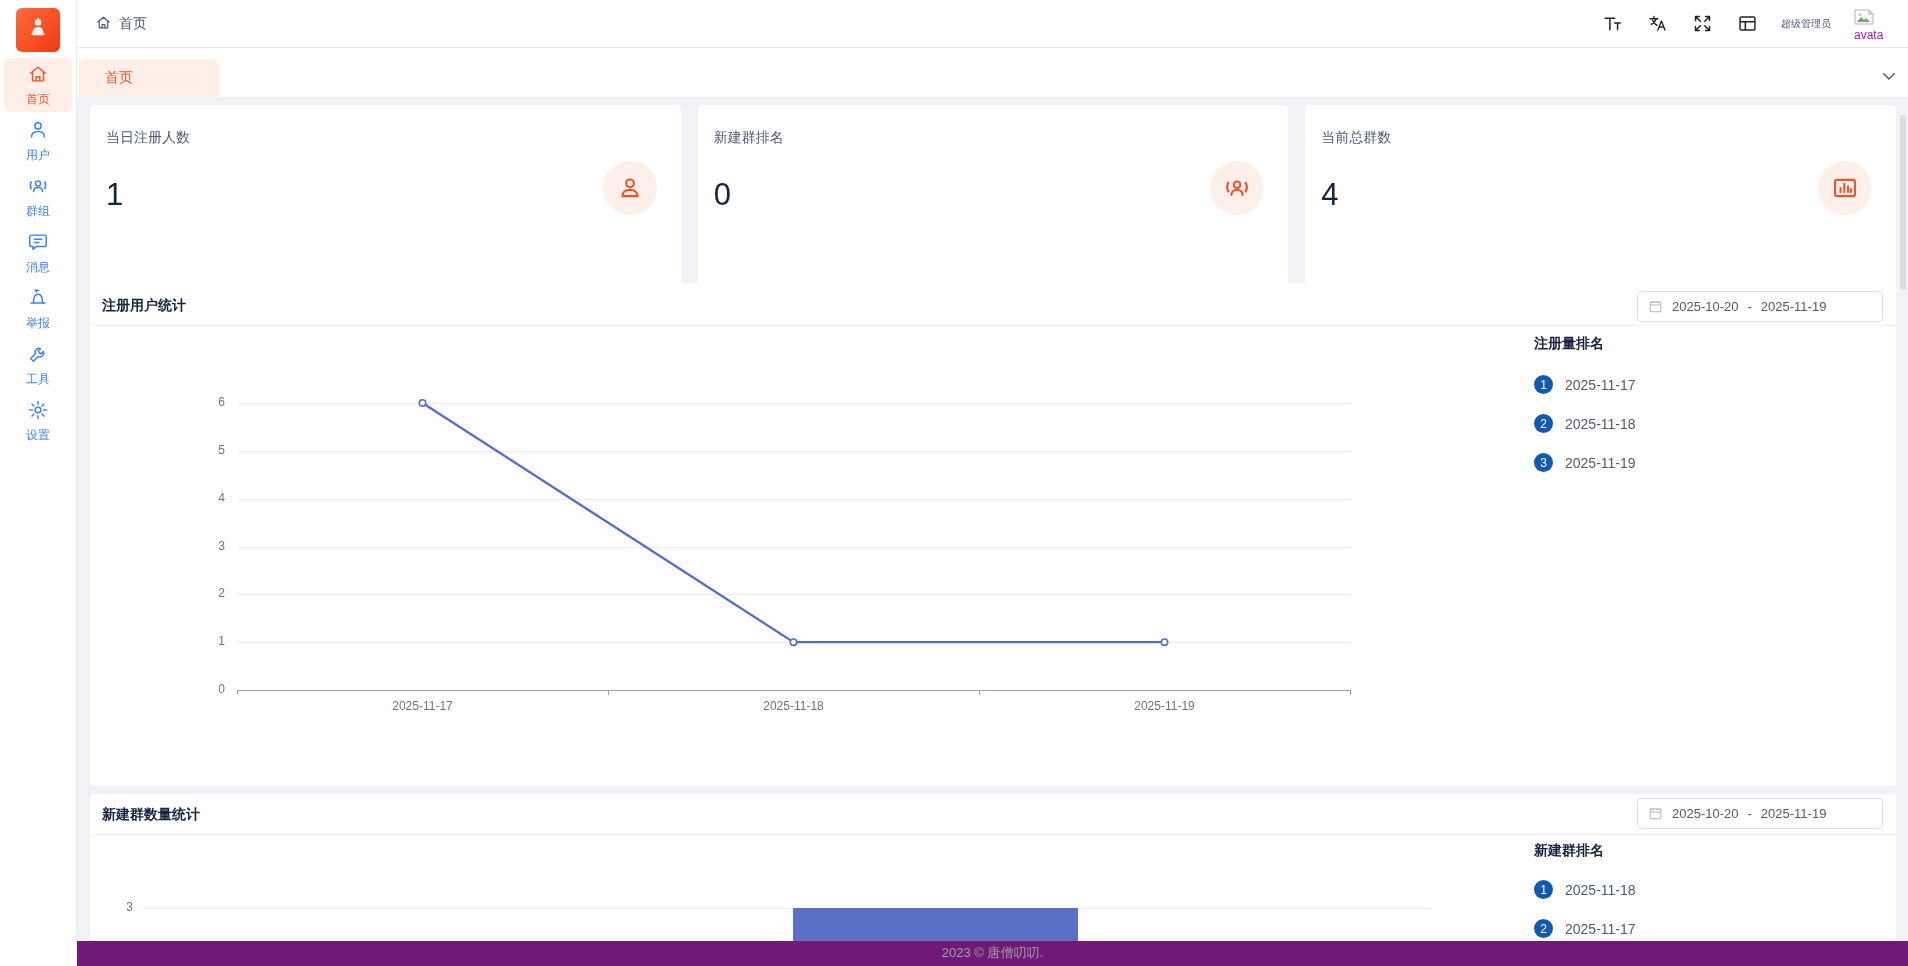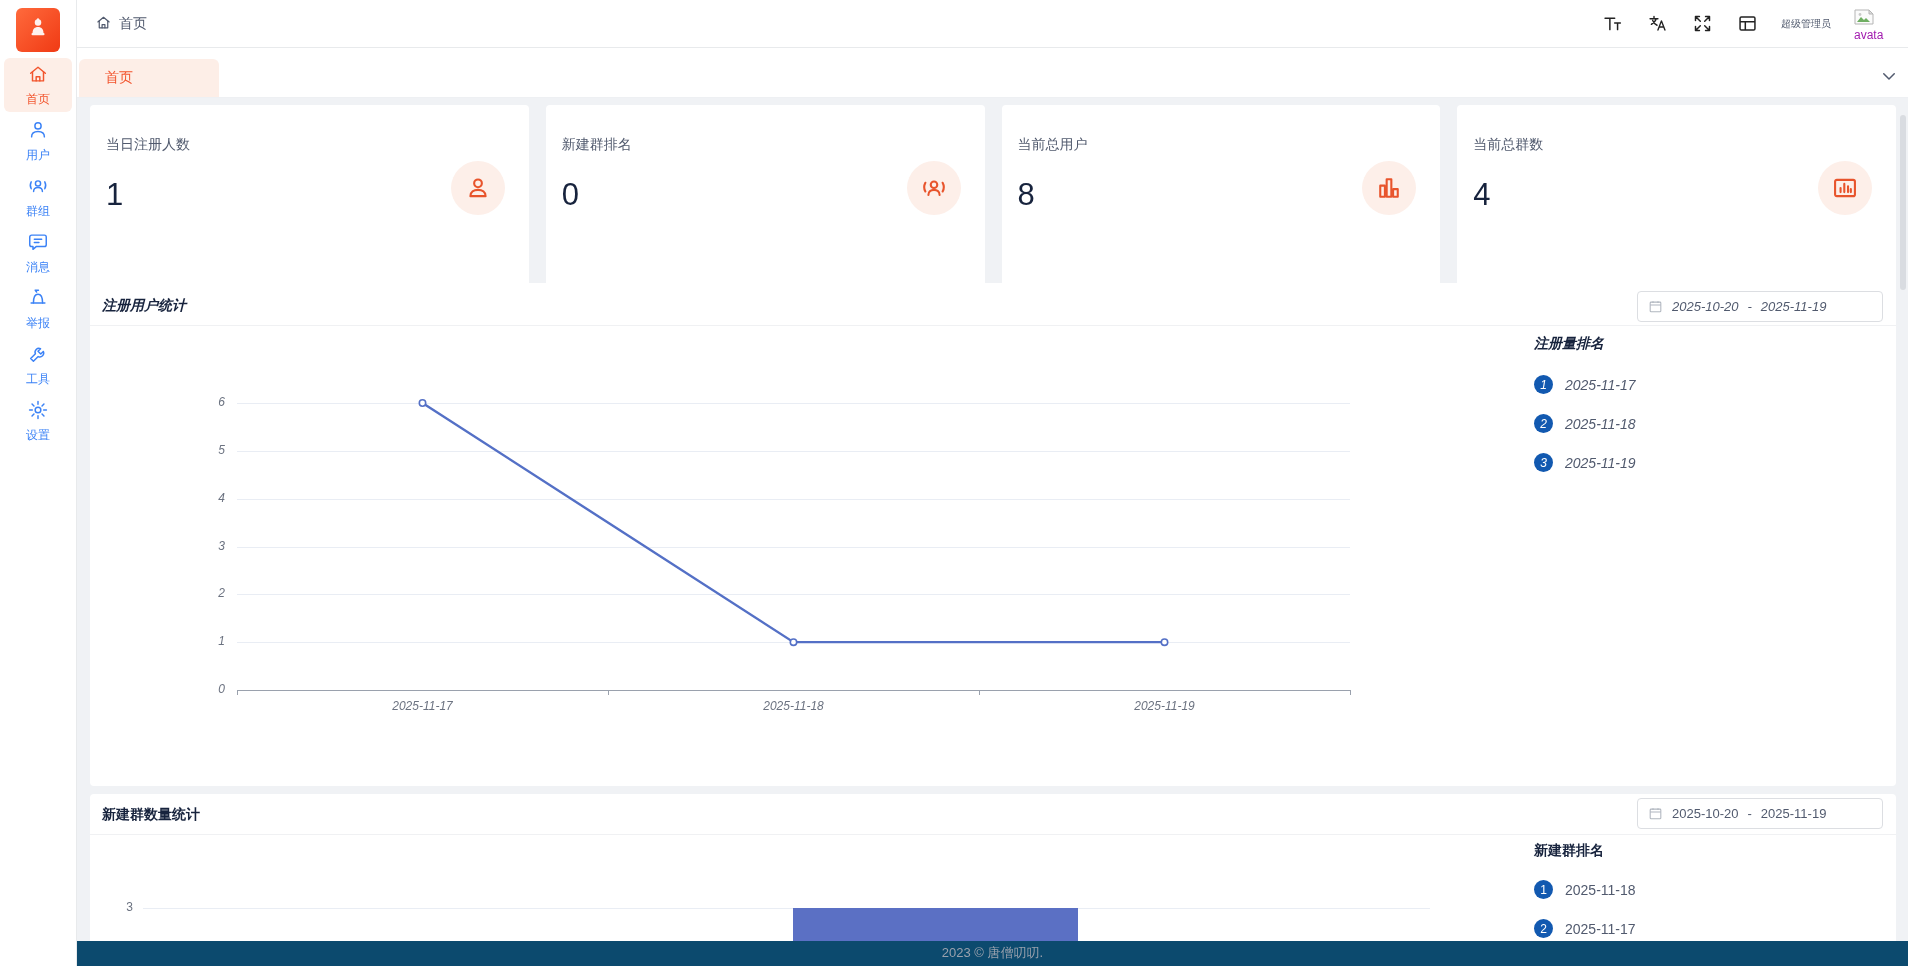--- a/index.html
+++ b/index.html
@@ -32,21 +32,21 @@
   
   .tabbar{ position:absolute; left:77px; top:48px; width:1831px; height:50px; background:#fff;
     border-bottom:1px solid #eef0f3; z-index:9; }
   .tab{ position:absolute; left:2px; bottom:0; width:140px; height:38px; background:var(--accent-light);
     color:var(--accent); font-size:14px; display:flex; align-items:center; padding-left:26px;
     border-radius:6px 6px 0 0; cursor:pointer; }
   .tab-chevron{ position:absolute; right:10px; top:19px; width:18px; height:18px; color:#515a6e; cursor:pointer;}
   
   .content{ position:absolute; left:77px; top:98px; width:1831px; height:868px; overflow:hidden; }
   .cards-row{ position:absolute; left:13px; top:7px; width:1806px; display:flex; gap:17px; }
-  .stat-card{ flex:1; height:200px; background:#fff; border-radius:4px; position:relative; padding:31px 16px; }
+  .stat-card{ flex:1; height:200px; background:#fff; border-radius:4px; position:relative; padding:24px 16px; }
   .stat-title{ font-size:14px; color:#515a6e; }
   .stat-value{ position:absolute; left:16px; top:72px; font-size:31px; color:#17233d; }
   .stat-icon{ position:absolute; right:24px; top:56px; width:54px; height:54px; border-radius:50%;
     background:var(--icon-circle); display:flex; align-items:center; justify-content:center; color:#e8542c;}
   .stat-icon svg{ width:28px; height:28px; }
   .panel{ position:absolute; left:13px; width:1806px; background:#fff; border-radius:4px; }
   .panel-header{ position:relative; height:43px; border-bottom:1px solid #f0f1f3; }
   .panel-title{ position:absolute; left:12px; top:14px; font-size:14px; font-weight:bold; color:#17233d; }
   .datepicker{ position:absolute; right:13px; top:8px; width:246px; height:31px; background:#fff;
     border:1px solid #dcdee2; border-radius:4px; display:flex; align-items:center; gap:9px;
@@ -61,21 +61,21 @@
   .chart-svg{ position:absolute; left:0; top:0; pointer-events:none; }
   .bar{ position:absolute; background:var(--bar); }
   .ranking{ position:absolute; width:400px;margin-left:47px; }
   .ranking-title{ font-size:14px; font-weight:bold; color:#17233d; }
   .rank-row{ height:39px; display:flex; align-items:center; font-size:14px; color:#515a6e; }
   .rank-badge{ width:19px; height:19px; border-radius:50%; background:var(--badge); color:#fff;
     font-size:12px; display:flex; align-items:center; justify-content:center; margin-right:12px; flex:none;}
   .rank-value{ margin-left:auto; padding-right:2px; }
   .rank-rows{ margin-top:12px; }
   
-  .footer{ position:absolute; left:77px; top:941px; width:1831px; height:25px; background:#0c4a6e;
+  .footer{ position:absolute; left:77px; top:941px; width:1831px; height:25px; background:#701a75;
     display:flex; align-items:flex-start; justify-content:center; z-index:30; }
   .footer span{ font-size:13px; color:#9aa1ad; margin-top:3px; }
   .scrollbar-thumb{ position:absolute; right:2px; top:115px; width:6px; height:175px; border-radius:3px;
     background:#d9dce1; z-index:40; cursor:pointer; }
 </style>
 </head>
 <body>
 
 <div class="sidebar">
   <div class="logo">
@@ -220,43 +220,32 @@
       <div class="stat-icon">
         <svg viewBox="0 0 24 24" fill="none" stroke="currentColor" stroke-width="1.8" stroke-linecap="round">
             <circle cx="12" cy="9.2" r="2.8"></circle>
             <path d="M7.2 18c0-2.9 2.2-4.4 4.8-4.4s4.8 1.5 4.8 4.4"></path>
             <path d="M4.6 7.5c-1.2 2.2-1.2 5.3 0 7.5"></path>
             <path d="M19.4 7.5c1.2 2.2 1.2 5.3 0 7.5"></path>
           </svg>
       </div>
     </div>
     <div class="stat-card">
-      <div class="stat-title">当前总用户</div>
-      <div class="stat-value">8</div>
-      <div class="stat-icon">
-        <svg viewBox="0 0 24 24" fill="none" stroke="currentColor" stroke-width="1.8" stroke-linejoin="round">
-            <rect x="4.5" y="10" width="4" height="9.5"></rect>
-            <rect x="10" y="4.5" width="4" height="15"></rect>
-            <rect x="15.5" y="13" width="4" height="6.5"></rect>
-          </svg>
-      </div>
-    </div>
-    <div class="stat-card">
       <div class="stat-title">当前总群数</div>
       <div class="stat-value">4</div>
       <div class="stat-icon">
         <svg viewBox="0 0 24 24" fill="none" stroke="currentColor" stroke-width="1.8" stroke-linejoin="round">
             <rect x="3.5" y="5" width="17" height="14" rx="1.5"></rect>
             <path d="M8.2 15.5v-3.5M11.4 15.5V8.5M14.6 15.5v-5M17 15.5v-2.5" stroke-linecap="round"></path>
           </svg>
       </div>
     </div>
   </div>
 
-  <div class="panel" id="panel1" style="top:185px; height:503px;font-style:italic;">
+  <div class="panel" id="panel1" style="top:185px; height:503px;">
     <div class="panel-header">
       <span class="panel-title">注册用户统计</span>
       <div class="datepicker">
         <svg viewBox="0 0 24 24" fill="none" stroke="currentColor" stroke-width="1.7" stroke-linejoin="round">
             <rect x="3.5" y="5" width="17" height="15.5" rx="1.5"></rect>
             <path d="M3.5 9.5h17M8 3.5v3M16 3.5v3"></path>
           </svg>
         <span>2025-10-20</span>
         <span>-</span>
         <span>2025-11-19</span>

